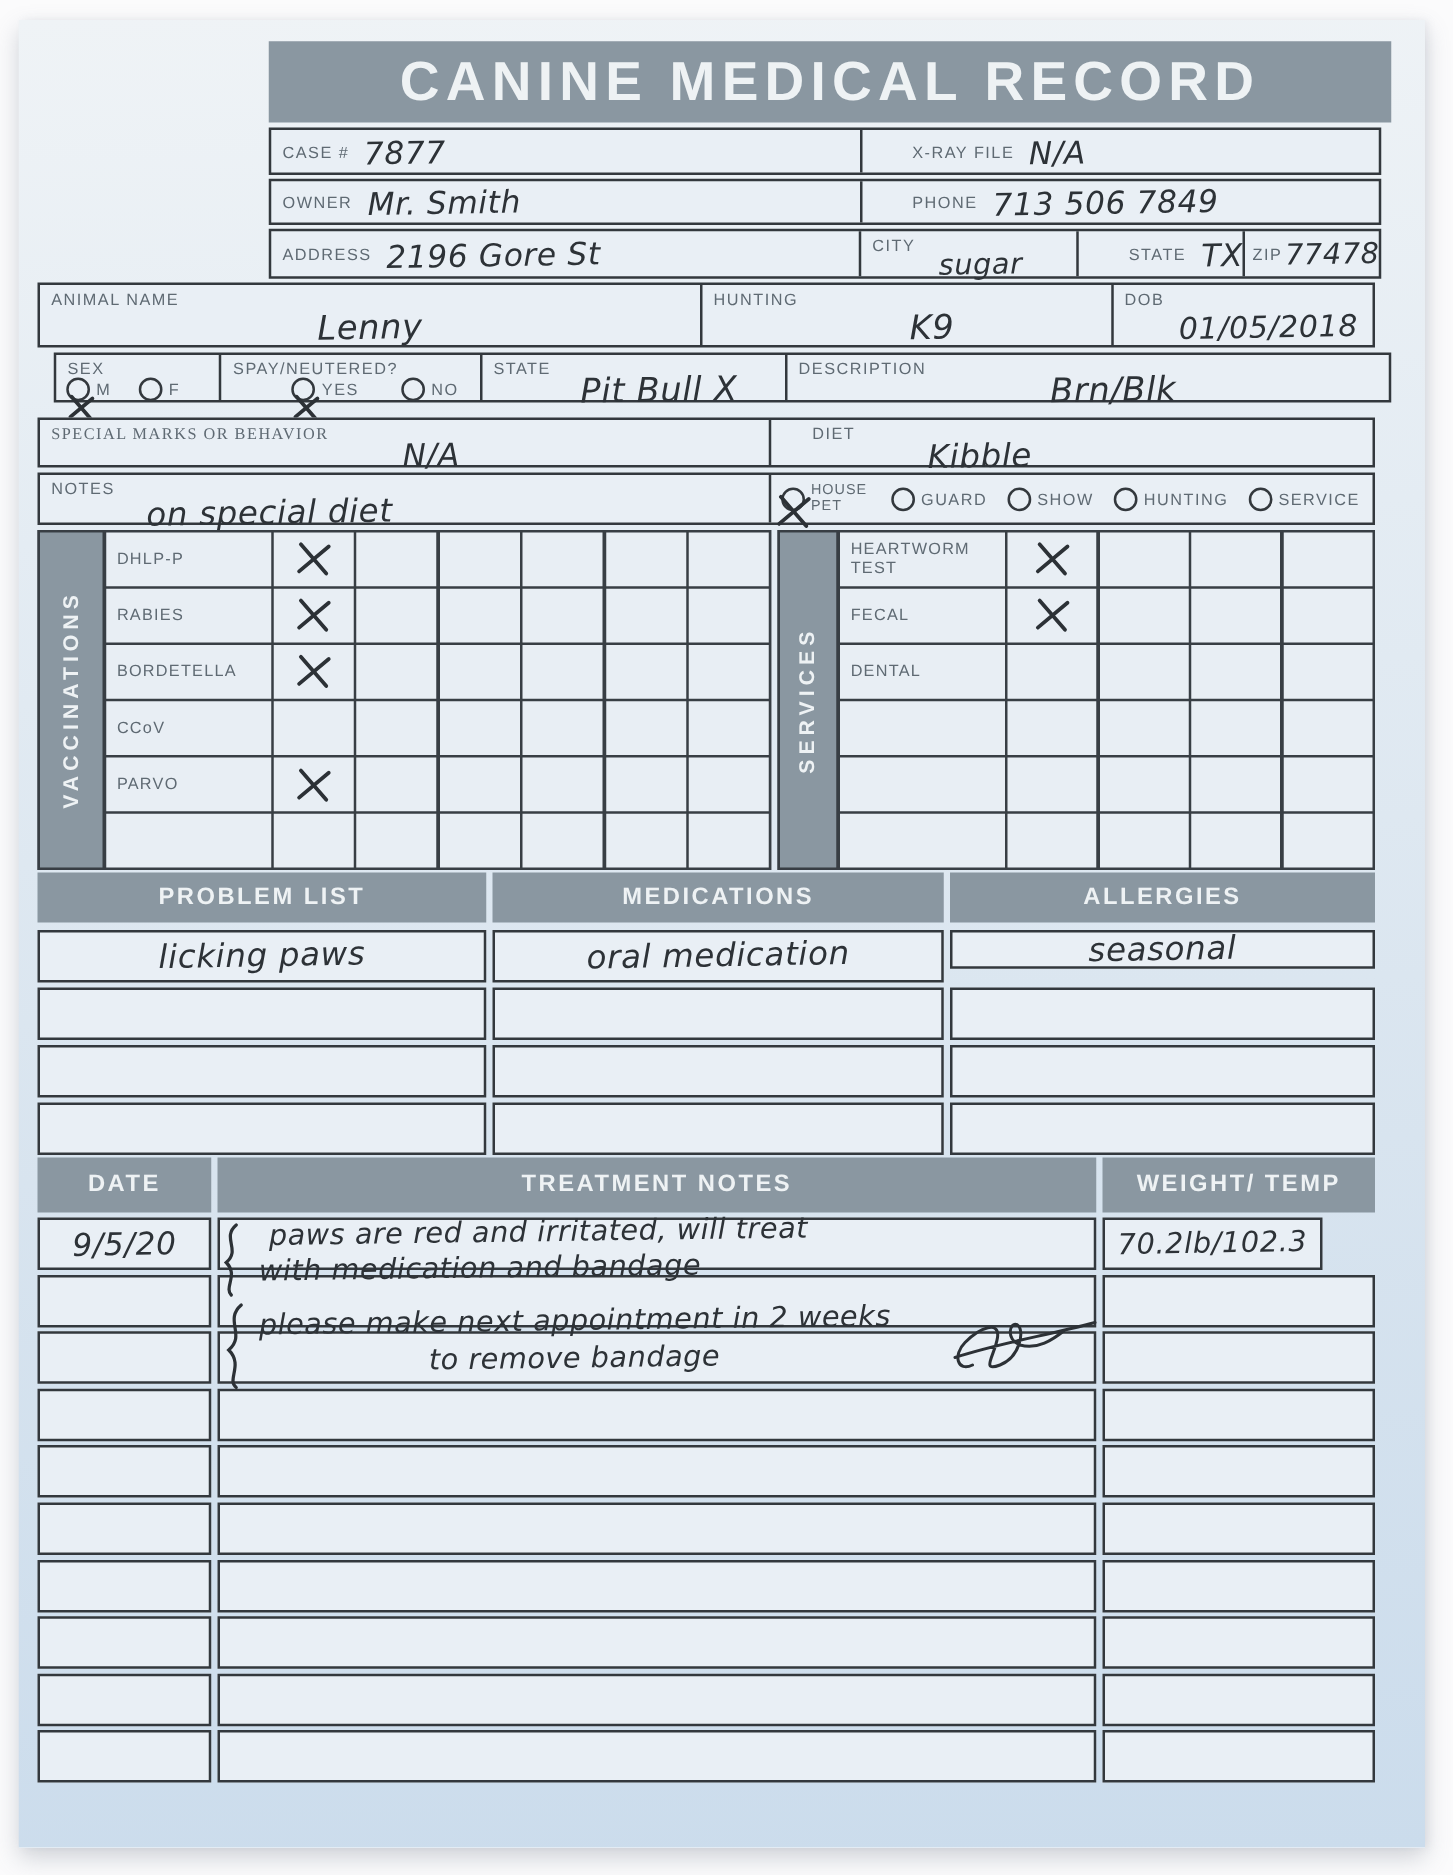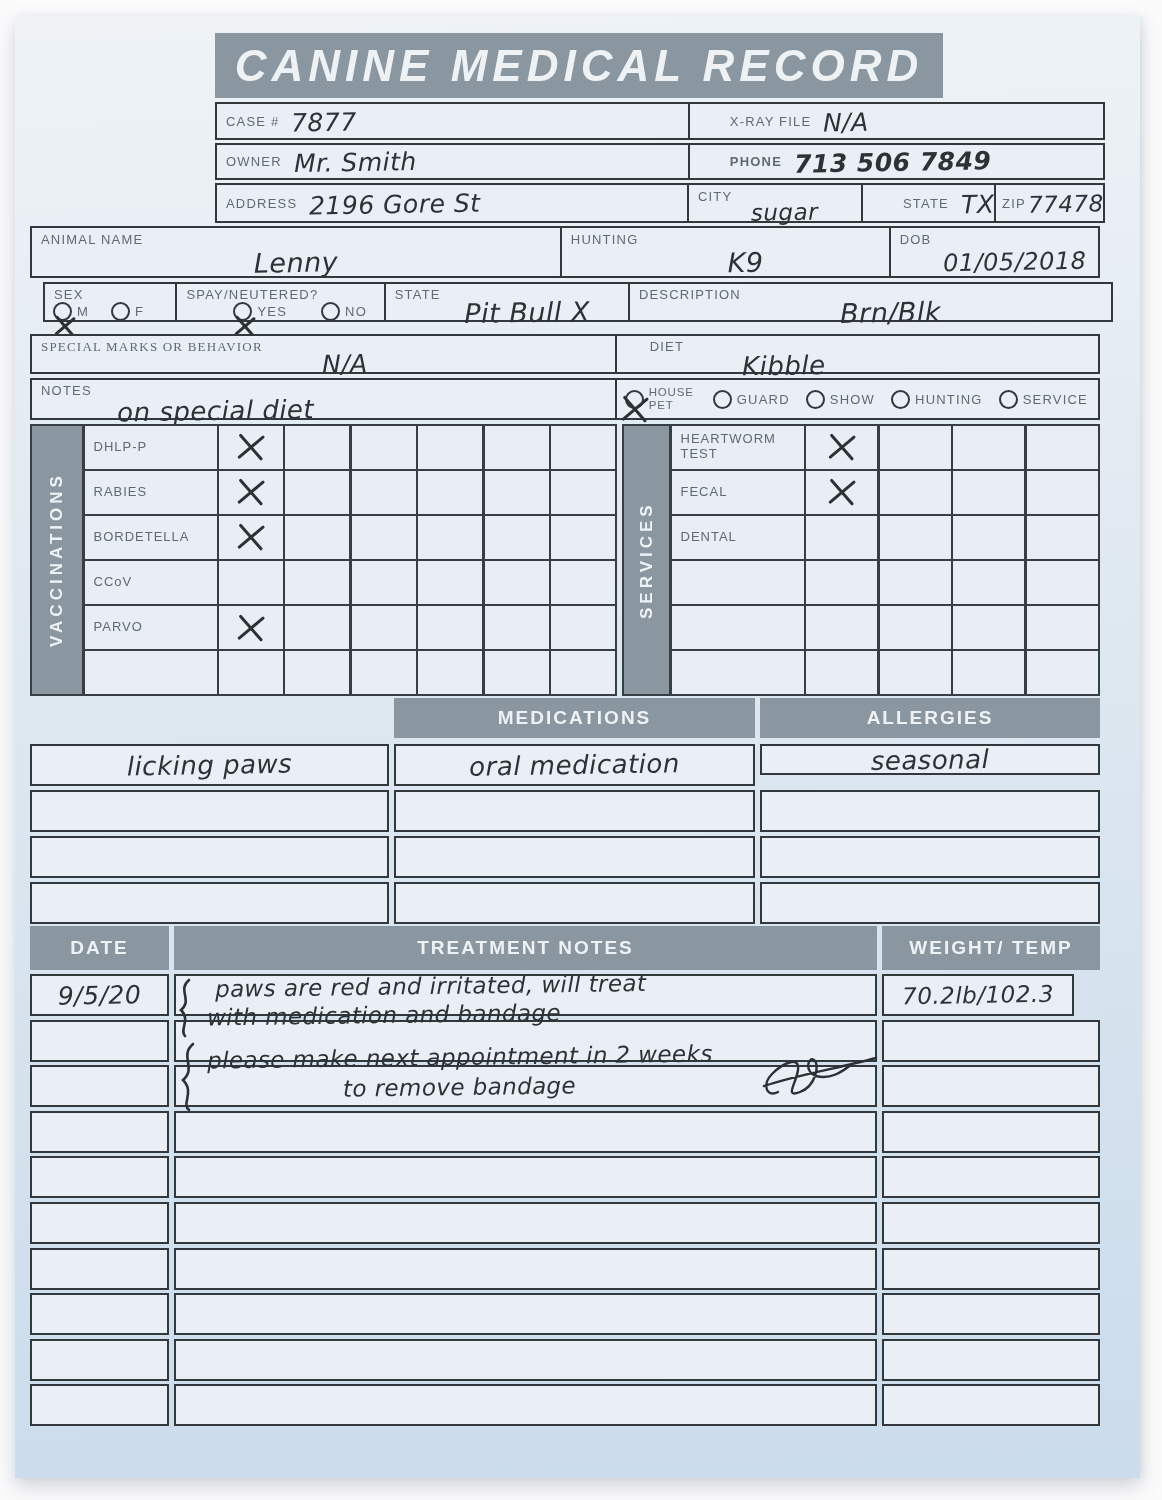--- a/index.html
+++ b/index.html
@@ -52,38 +52,38 @@
   .gridx{left:50%;top:50%;transform:translate(-50%,-50%);}
   .note{position:absolute;font-family:"DejaVu Sans",sans-serif;font-style:italic;
         color:#2d3237;font-size:23px;letter-spacing:0.4px;white-space:nowrap;
         transform:rotate(-0.8deg);}
 </style>
 </head>
 <body>
 
 <div class="page">
 
-  <div class="bar title-bar" style="left:200px;top:17px;width:728px;height:65px;font-style:italic;">CANINE MEDICAL RECORD</div>
+  <div class="bar title-bar" style="left:200px;top:17px;width:898px;height:65px;">CANINE MEDICAL RECORD</div>
 
   <div class="band" style="left:200px;top:86px;width:890px;height:38px;">
     <div class="cell inline-cell" style="width:473px;">
       <span class="lbl">CASE #</span>
       <span class="hw">7877</span>
     </div>
     <div class="cell inline-cell" style="width:417px;">
       <span class="lbl">X-RAY FILE</span>
       <span class="hw">N/A</span>
     </div>
   </div>
   <div class="band" style="left:200px;top:127px;width:890px;height:37px;">
     <div class="cell inline-cell" style="width:473px;">
       <span class="lbl">OWNER</span>
       <span class="hw">Mr. Smith</span>
     </div>
-    <div class="cell inline-cell" style="width:417px;font-weight:bold;">
+    <div class="cell inline-cell" style="width:417px;">
       <span class="lbl">PHONE</span>
       <span class="hw">713 506 7849</span>
     </div>
   </div>
   <div class="band" style="left:200px;top:167px;width:890px;height:40px;">
     <div class="cell inline-cell" style="width:473px;">
       <span class="lbl">ADDRESS</span>
       <span class="hw">2196 Gore St</span>
     </div>
     <div class="cell" style="width:175px;">
@@ -286,20 +286,21 @@
     <div class="tcell"></div>
     <div class="tcell"></div>
     <div class="tcell"></div>
     <div class="tlabel"></div>
     <div class="tcell"></div>
     <div class="tcell"></div>
     <div class="tcell"></div>
     <div class="tcell"></div>
   </div>
 
+  <div class="bar sec-bar" style="left:15px;top:682px;width:359px;height:40px;">PROBLEM LIST</div>
   <div class="bar sec-bar" style="left:379px;top:682px;width:361px;height:40px;">MEDICATIONS</div>
   <div class="bar sec-bar" style="left:745px;top:682px;width:340px;height:40px;">ALLERGIES</div>
 
   <div class="band" style="left:15px;top:728px;width:359px;height:42px;">
     <div class="cell hw" style="width:100%;display:flex;align-items:center;justify-content:center;font-size:26px;">licking paws</div>
     </div>
   <div class="band" style="left:379px;top:728px;width:361px;height:42px;">
     <div class="cell hw" style="width:100%;display:flex;align-items:center;justify-content:center;font-size:26px;">oral medication</div>
     </div>
   <div class="band" style="left:745px;top:728px;width:340px;height:31px;">
@@ -317,21 +318,21 @@
   <div class="band" style="left:745px;top:866px;width:340px;height:42px;"></div>
 
   <div class="bar sec-bar" style="left:15px;top:910px;width:139px;height:44px;">DATE</div>
   <div class="bar sec-bar" style="left:159px;top:910px;width:703px;height:44px;">TREATMENT NOTES</div>
   <div class="bar sec-bar" style="left:867px;top:910px;width:218px;height:44px;">WEIGHT/ TEMP</div>
 
   <div class="band" style="left:15px;top:958px;width:139px;height:42px;">
     <div class="cell hw" style="width:100%;display:flex;align-items:center;justify-content:center;font-size:25px;">9/5/20</div>
     </div>
   <div class="band" style="left:159px;top:958px;width:703px;height:42px;"></div>
-  <div class="band" style="left:867px;top:958px;width:192px;height:42px;">
+  <div class="band" style="left:867px;top:958px;width:176px;height:42px;">
     <div class="cell hw" style="width:100%;display:flex;align-items:center;justify-content:center;font-size:23px;">70.2lb/102.3</div>
     </div>
 
   <div class="band" style="left:15px;top:1003.6px;width:139px;height:42px;"></div>
   <div class="band" style="left:159px;top:1003.6px;width:703px;height:42px;"></div>
   <div class="band" style="left:867px;top:1003.6px;width:218px;height:42px;"></div>
   <div class="band" style="left:15px;top:1049.2px;width:139px;height:42px;"></div>
   <div class="band" style="left:159px;top:1049.2px;width:703px;height:42px;"></div>
   <div class="band" style="left:867px;top:1049.2px;width:218px;height:42px;"></div>
   <div class="band" style="left:15px;top:1094.8px;width:139px;height:42px;"></div>

